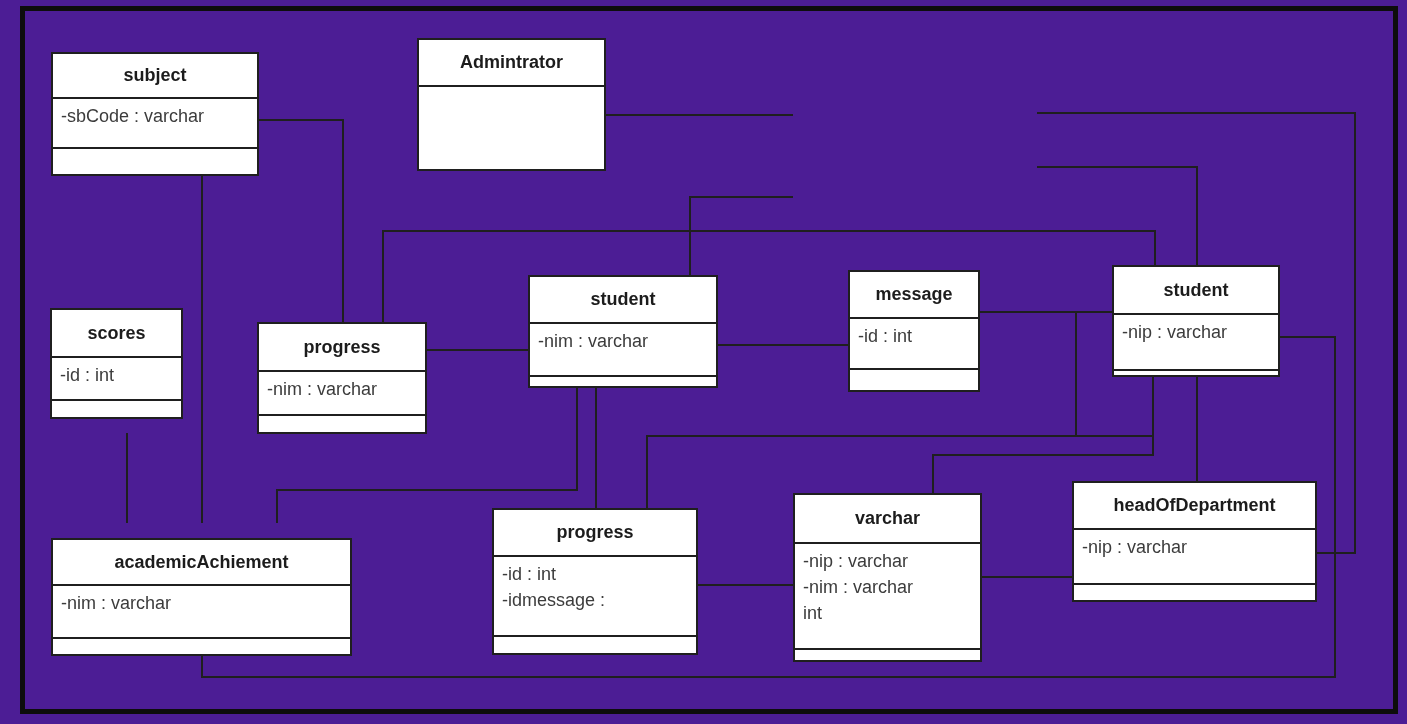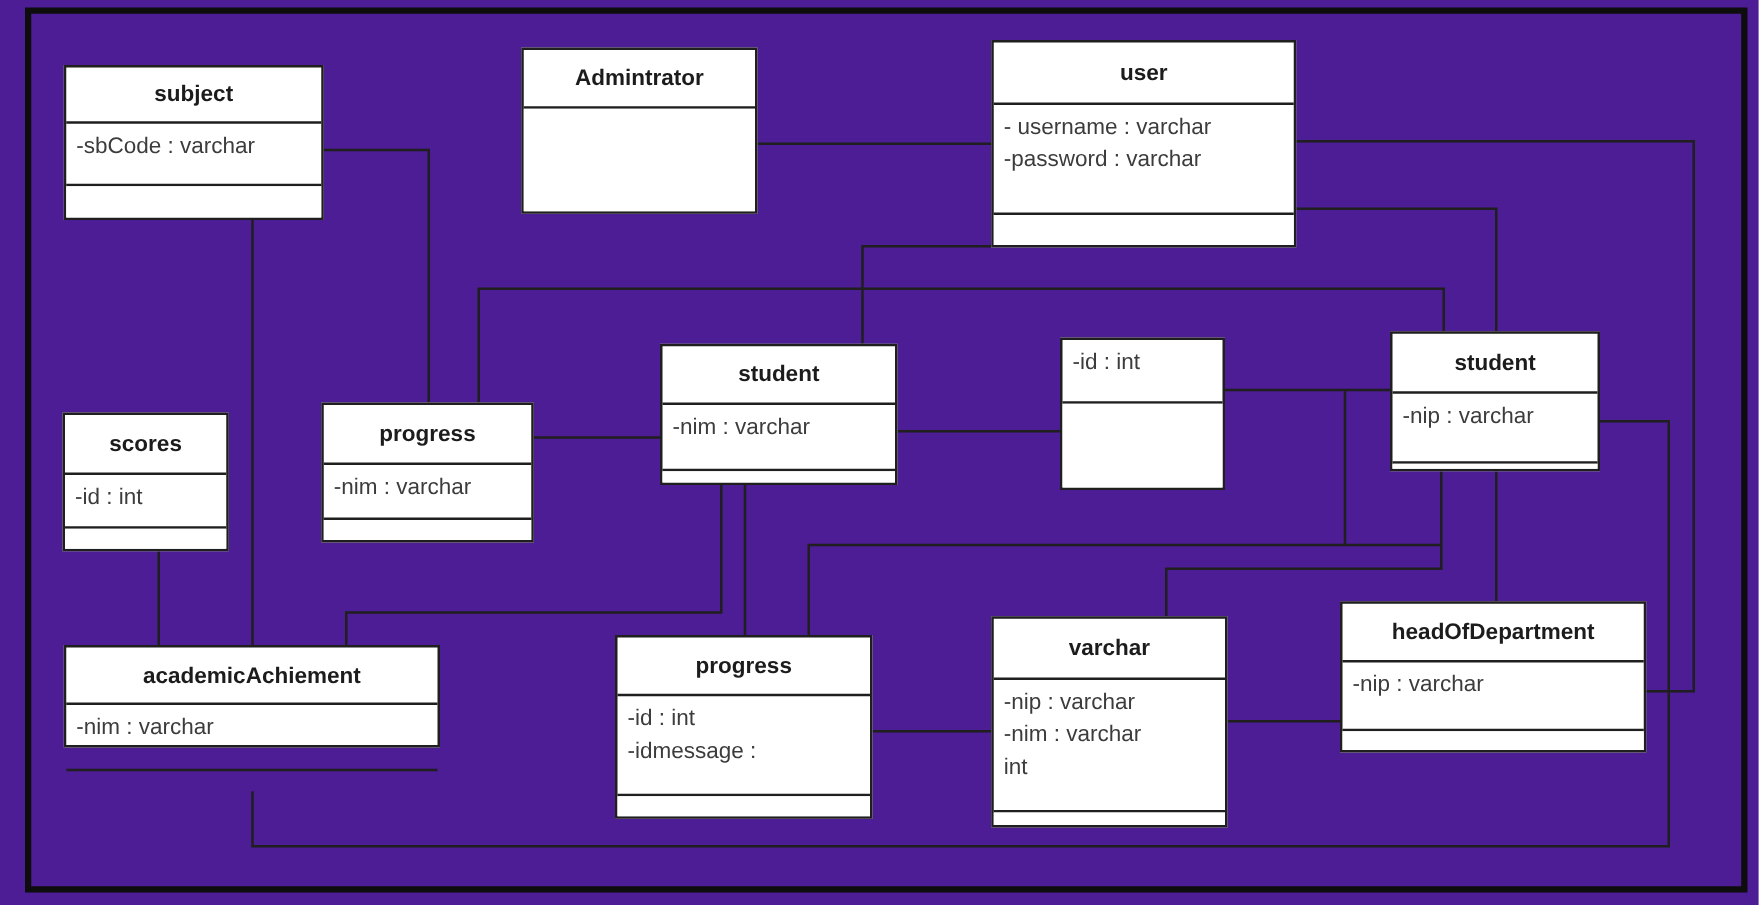--- a/index.html
+++ b/index.html
@@ -112,30 +112,22 @@
       <div class="uml-attr">-sbCode : varchar</div>
     </div>
     <div class="uml-footer"></div>
   </div>
 
   <div class="uml-class" style="left:417px;top:38px;width:189px;height:133px">
     <div class="uml-title" style="height:47px">Admintrator</div>
     <div class="uml-footer"></div>
   </div>
 
-  <div class="uml-class" style="left:793px;top:32px;width:244px;height:166px">
-    <div class="uml-title" style="height:50px">user</div>
-    <div class="uml-attrs" style="height:88px">
-      <div class="uml-attr">- username : varchar</div>
-      <div class="uml-attr">-password : varchar</div>
-    </div>
-    <div class="uml-footer"></div>
-  </div>
-
-  <div class="uml-class" style="left:50px;top:330px;width:133px;height:111px">
+
+  <div class="uml-class" style="left:50px;top:308px;width:133px;height:111px">
     <div class="uml-title" style="height:48px">scores</div>
     <div class="uml-attrs" style="height:43px">
       <div class="uml-attr">-id : int</div>
     </div>
     <div class="uml-footer"></div>
   </div>
 
   <div class="uml-class" style="left:257px;top:322px;width:170px;height:112px">
     <div class="uml-title" style="height:48px">progress</div>
     <div class="uml-attrs" style="height:44px">
@@ -146,35 +138,36 @@
 
   <div class="uml-class" style="left:528px;top:275px;width:190px;height:113px">
     <div class="uml-title" style="height:47px">student</div>
     <div class="uml-attrs" style="height:53px">
       <div class="uml-attr">-nim : varchar</div>
     </div>
     <div class="uml-footer"></div>
   </div>
 
   <div class="uml-class" style="left:848px;top:270px;width:132px;height:122px">
+    <div class="uml-title" style="height:47px">message</div>
     <div class="uml-attrs" style="height:51px">
       <div class="uml-attr">-id : int</div>
     </div>
     <div class="uml-footer"></div>
   </div>
 
   <div class="uml-class" style="left:1112px;top:265px;width:168px;height:112px">
     <div class="uml-title" style="height:48px">student</div>
     <div class="uml-attrs" style="height:56px">
       <div class="uml-attr">-nip : varchar</div>
     </div>
     <div class="uml-footer"></div>
   </div>
 
-  <div class="uml-class" style="left:51px;top:516px;width:301px;height:82px">
+  <div class="uml-class" style="left:51px;top:538px;width:301px;height:118px">
     <div class="uml-title" style="height:46px">academicAchiement</div>
     <div class="uml-attrs" style="height:53px">
       <div class="uml-attr">-nim : varchar</div>
     </div>
     <div class="uml-footer"></div>
   </div>
 
   <div class="uml-class" style="left:492px;top:508px;width:206px;height:147px">
     <div class="uml-title" style="height:47px">progress</div>
     <div class="uml-attrs" style="height:80px">

